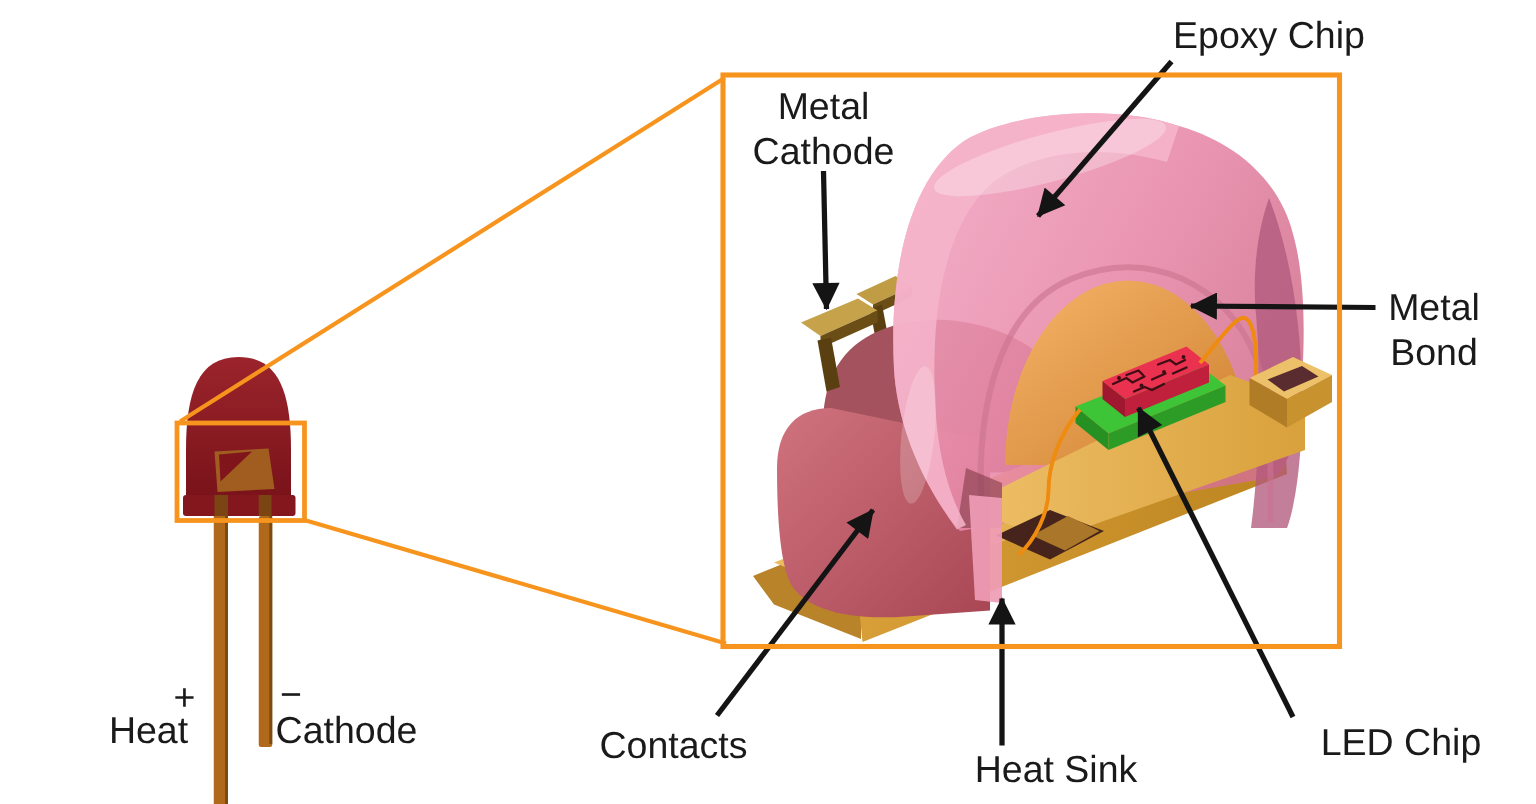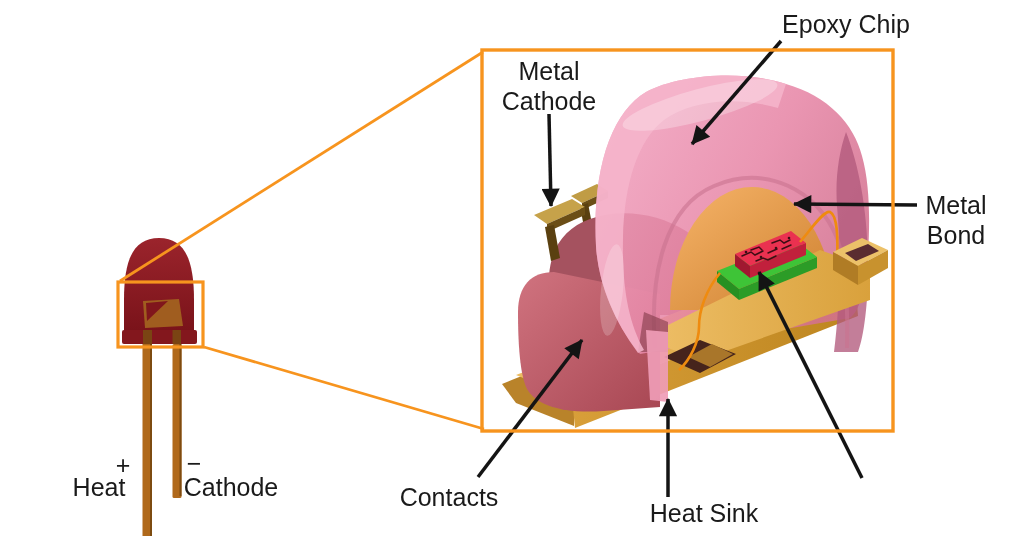--- a/index.html
+++ b/index.html
@@ -139,18 +139,19 @@
     <rect x="118" y="282" width="85" height="65" stroke-width="3.2" stroke="#F7941E"></rect>
     <rect x="482" y="50" width="411" height="381" stroke-width="3.4" stroke="#F7941E"></rect>
   </g>
 </svg>
 
   <div class="lbl" style="left:846px;top:9px;">Epoxy Chip</div>
   <div class="lbl wrap" style="left:549px;top:56px;width:130px;">Metal Cathode</div>
   <div class="lbl wrap" style="left:956px;top:190px;width:80px;">Metal Bond</div>
   <div class="lbl" style="left:449px;top:482px;">Contacts</div>
   <div class="lbl" style="left:704px;top:498px;">Heat Sink</div>
+  <div class="lbl" style="left:934px;top:480px;">LED Chip</div>
 
   <div class="sign" style="left:123px;top:453px;">+</div>
   <div class="lbl" style="left:99px;top:472px;">Heat</div>
   <div class="sign" style="left:194px;top:451px;">−</div>
   <div class="lbl" style="left:231px;top:472px;">Cathode</div>
 </div>
 
 </body></html>

